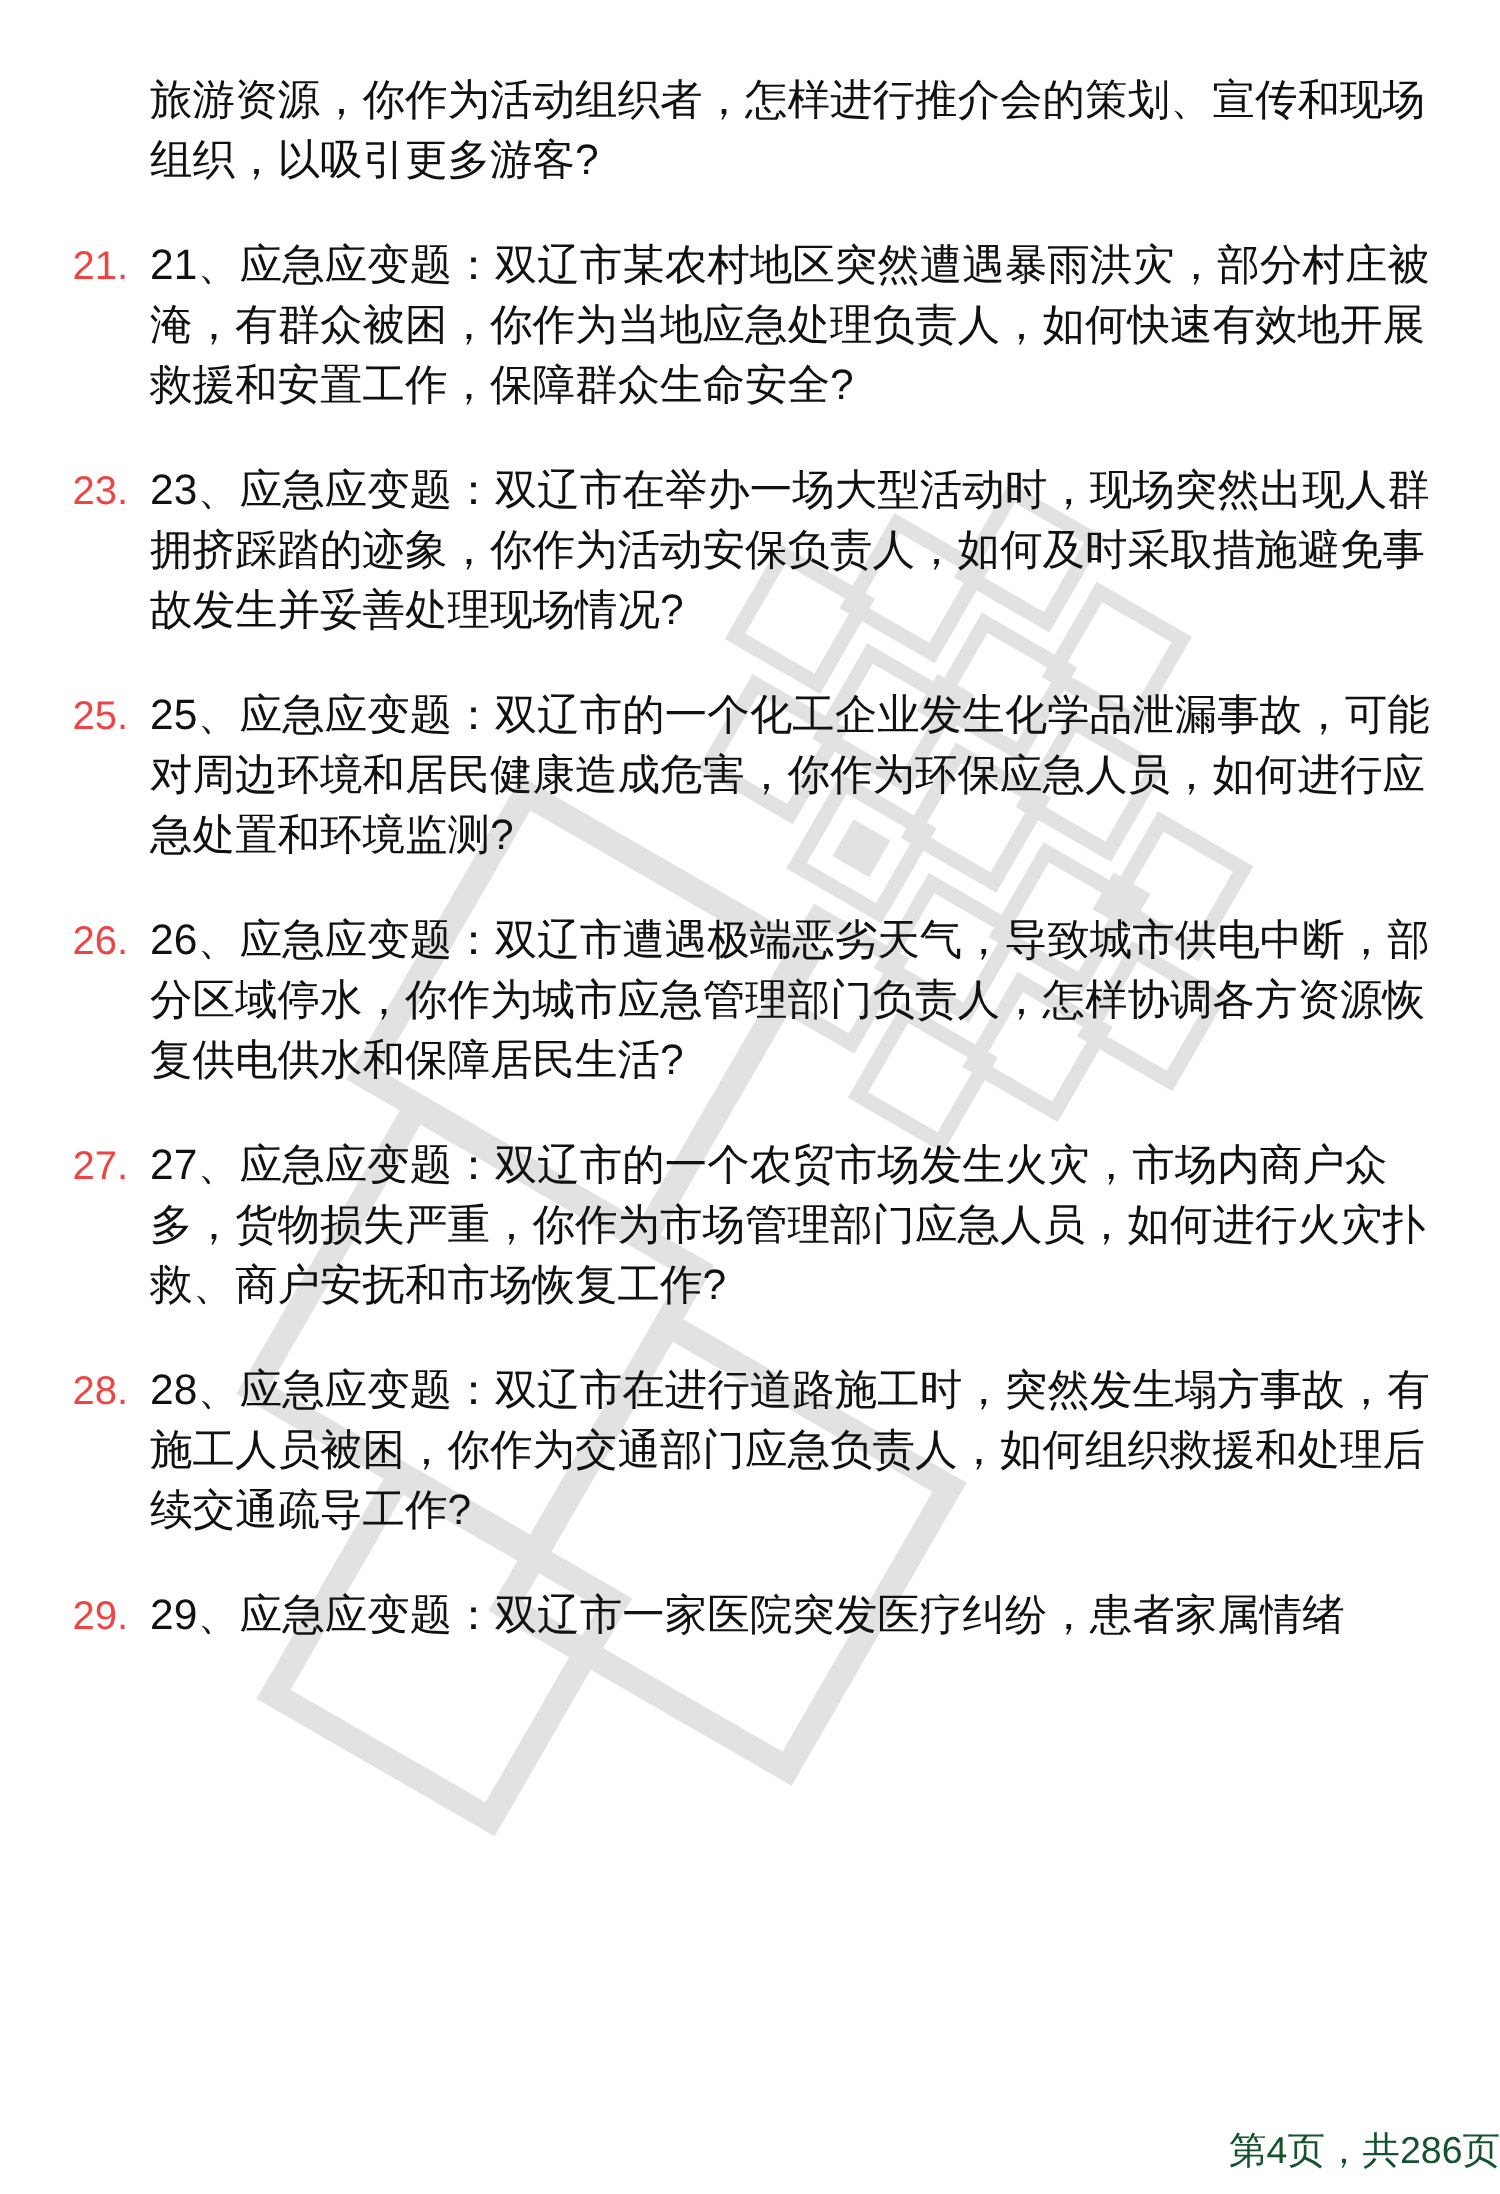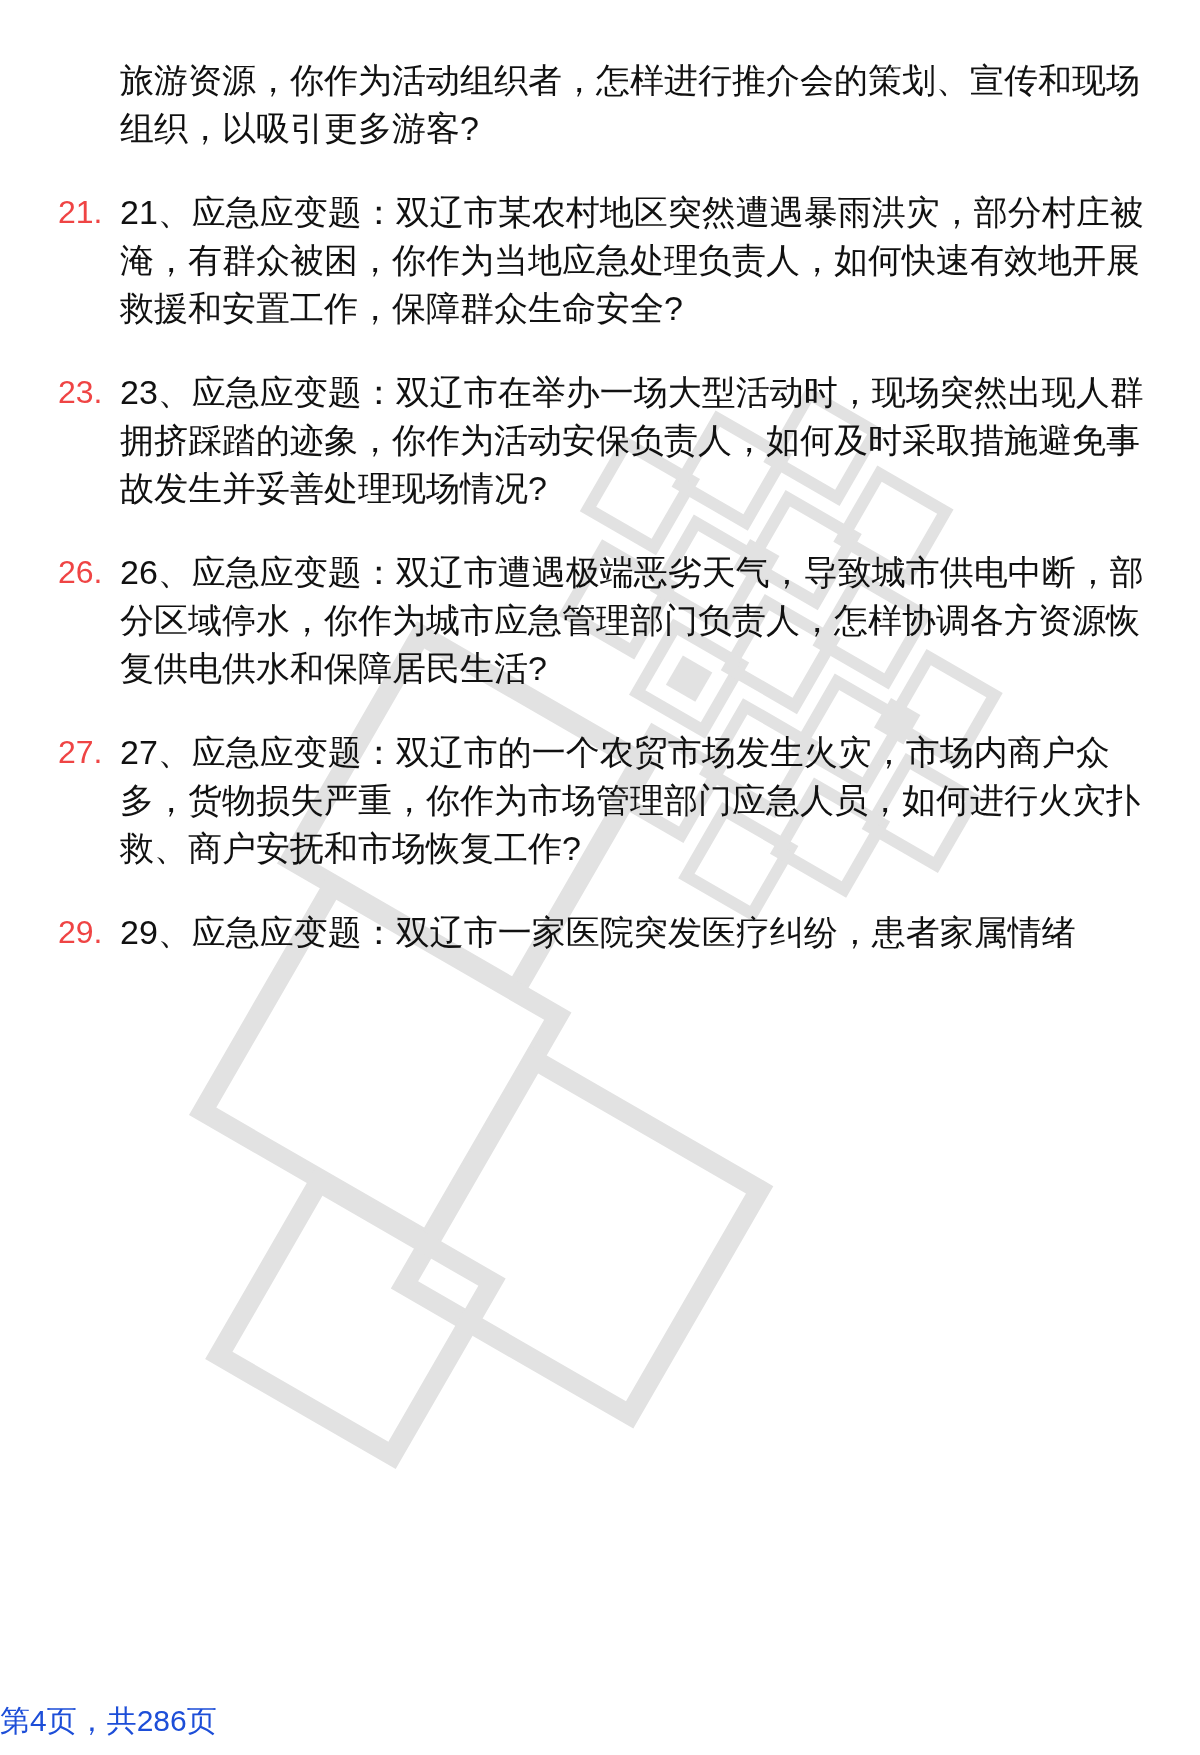--- a/index.html
+++ b/index.html
@@ -50,24 +50,24 @@
     color: #111111;
     text-align: left;
     word-break: break-all;
   }
   .footer {
     position: absolute;
     z-index: 1;
     left: 0;
     bottom: 16px;
     width: 100%;
-    text-align: left;
+    text-align: right;
     font-size: 30px;
     line-height: 36px;
-    color: #1d4ed8;
+    color: #14532d;
   }
 </style>
 </head>
 <body>
 
 <div class="page">
 
   <svg class="watermark" viewBox="0 0 1200 1755" xmlns="http://www.w3.org/2000/svg">
     <g transform="rotate(-15 650 950)" stroke="#e2e2e2" fill="none" stroke-width="12">
 
@@ -118,31 +118,39 @@
       <div class="q-text">21、应急应变题：双辽市某农村地区突然遭遇暴雨洪灾，部分村庄被淹，有群众被困，你作为当地应急处理负责人，如何快速有效地开展救援和安置工作，保障群众生命安全?</div>
     </div>
 
 
     <div class="q-item">
       <div class="q-num">23.</div>
       <div class="q-text">23、应急应变题：双辽市在举办一场大型活动时，现场突然出现人群拥挤踩踏的迹象，你作为活动安保负责人，如何及时采取措施避免事故发生并妥善处理现场情况?</div>
     </div>
 
 
+    <div class="q-item">
+      <div class="q-num">25.</div>
+      <div class="q-text">25、应急应变题：双辽市的一个化工企业发生化学品泄漏事故，可能对周边环境和居民健康造成危害，你作为环保应急人员，如何进行应急处置和环境监测?</div>
+    </div>
 
     <div class="q-item">
       <div class="q-num">26.</div>
       <div class="q-text">26、应急应变题：双辽市遭遇极端恶劣天气，导致城市供电中断，部分区域停水，你作为城市应急管理部门负责人，怎样协调各方资源恢复供电供水和保障居民生活?</div>
     </div>
 
     <div class="q-item">
       <div class="q-num">27.</div>
       <div class="q-text">27、应急应变题：双辽市的一个农贸市场发生火灾，市场内商户众多，货物损失严重，你作为市场管理部门应急人员，如何进行火灾扑救、商户安抚和市场恢复工作?</div>
     </div>
 
+    <div class="q-item">
+      <div class="q-num">28.</div>
+      <div class="q-text">28、应急应变题：双辽市在进行道路施工时，突然发生塌方事故，有施工人员被困，你作为交通部门应急负责人，如何组织救援和处理后续交通疏导工作?</div>
+    </div>
 
     <div class="q-item">
       <div class="q-num">29.</div>
       <div class="q-text">29、应急应变题：双辽市一家医院突发医疗纠纷，患者家属情绪</div>
     </div>
 
   </div>
 
   <div class="footer">第4页，共286页</div>
 

